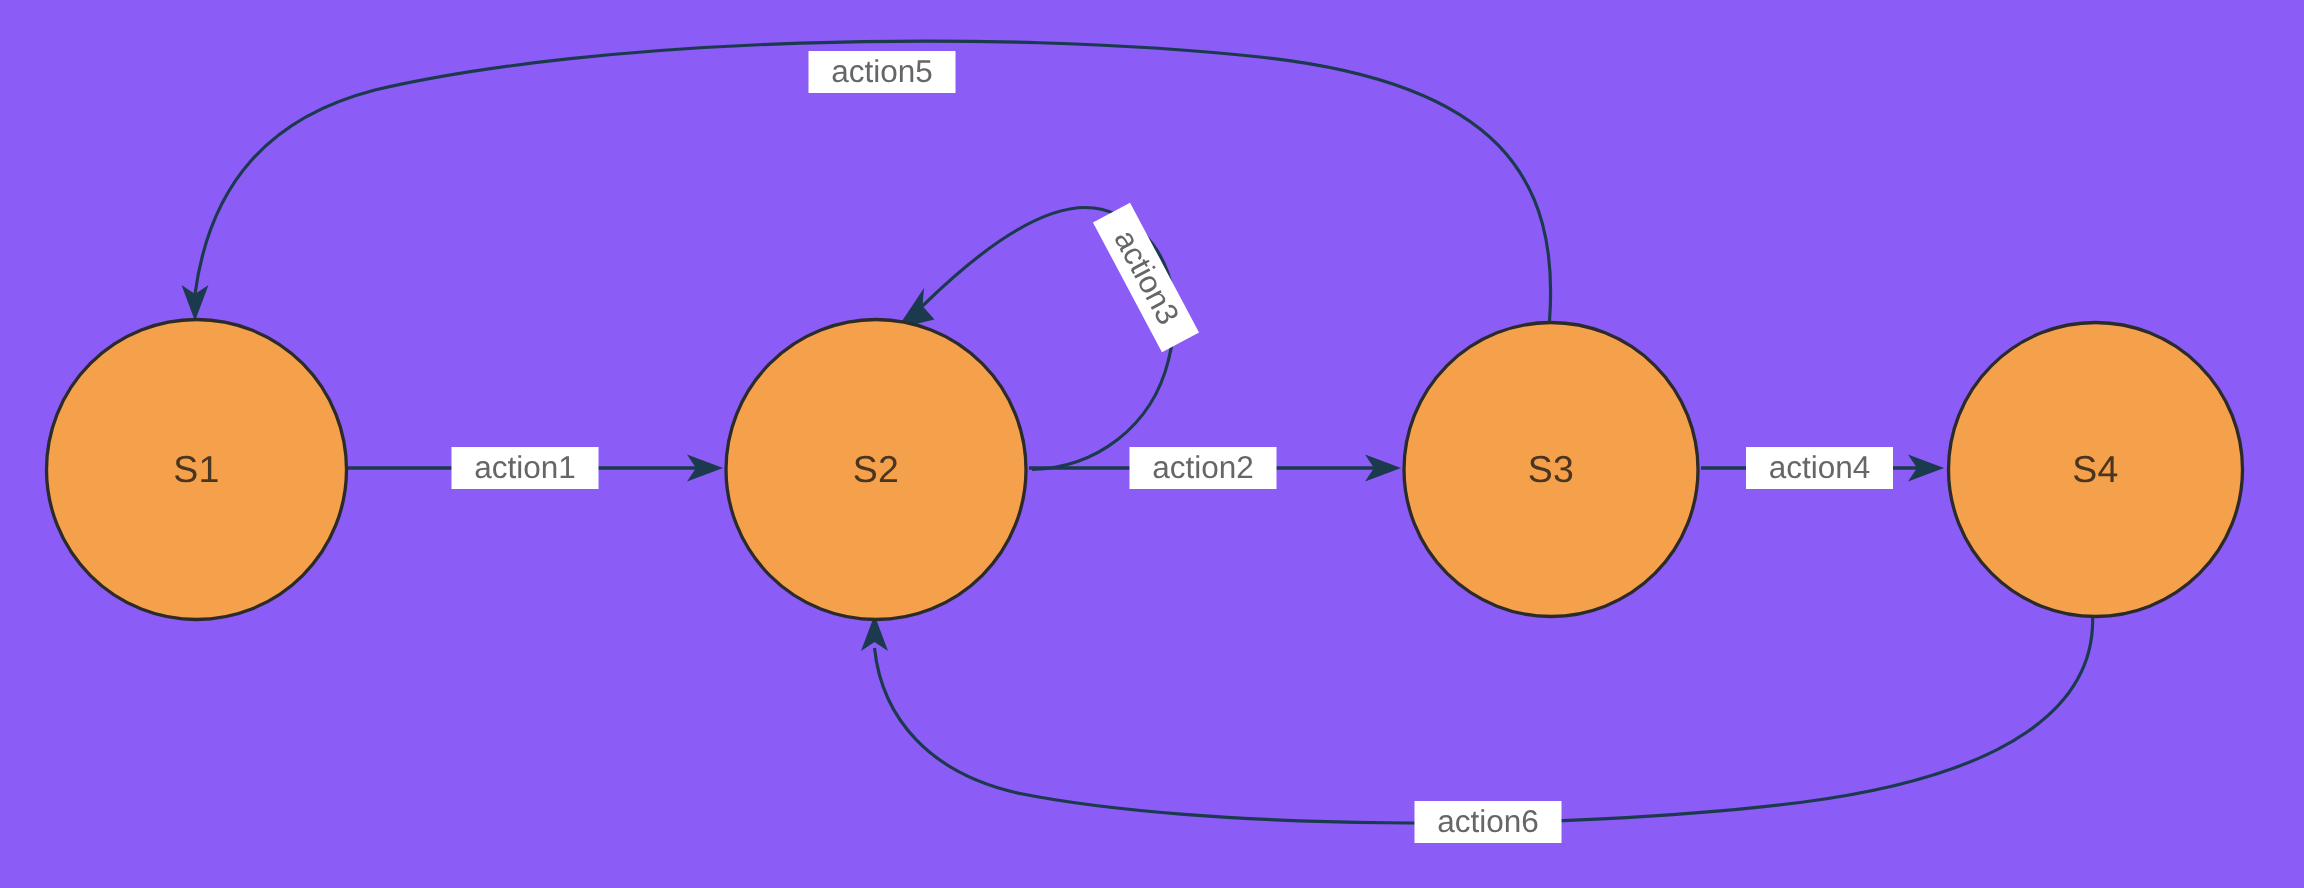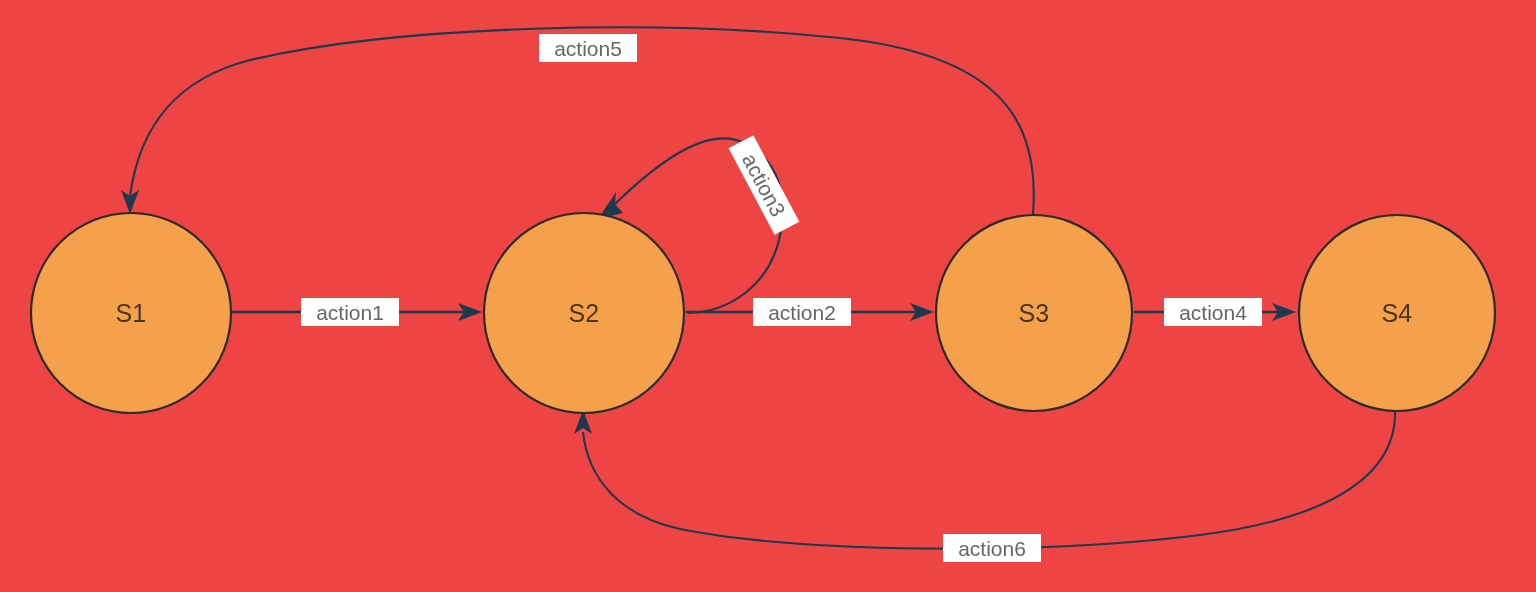--- a/index.html
+++ b/index.html
@@ -11,21 +11,21 @@
   body {
     width: 1536px;
     height: 592px;
     overflow: hidden;
     font-family: "Liberation Sans", sans-serif;
   }
   #diagram-canvas {
     position: relative;
     width: 1536px;
     height: 592px;
-    background: #ef4444;
+    background: #8b5cf6;
   }
   svg#fsm-svg {
     display: block;
     width: 1536px;
     height: 592px;
   }
   .node-circle {
     fill: #f5a04b;
     stroke: #2b2b2b;
     stroke-width: 2.2;

